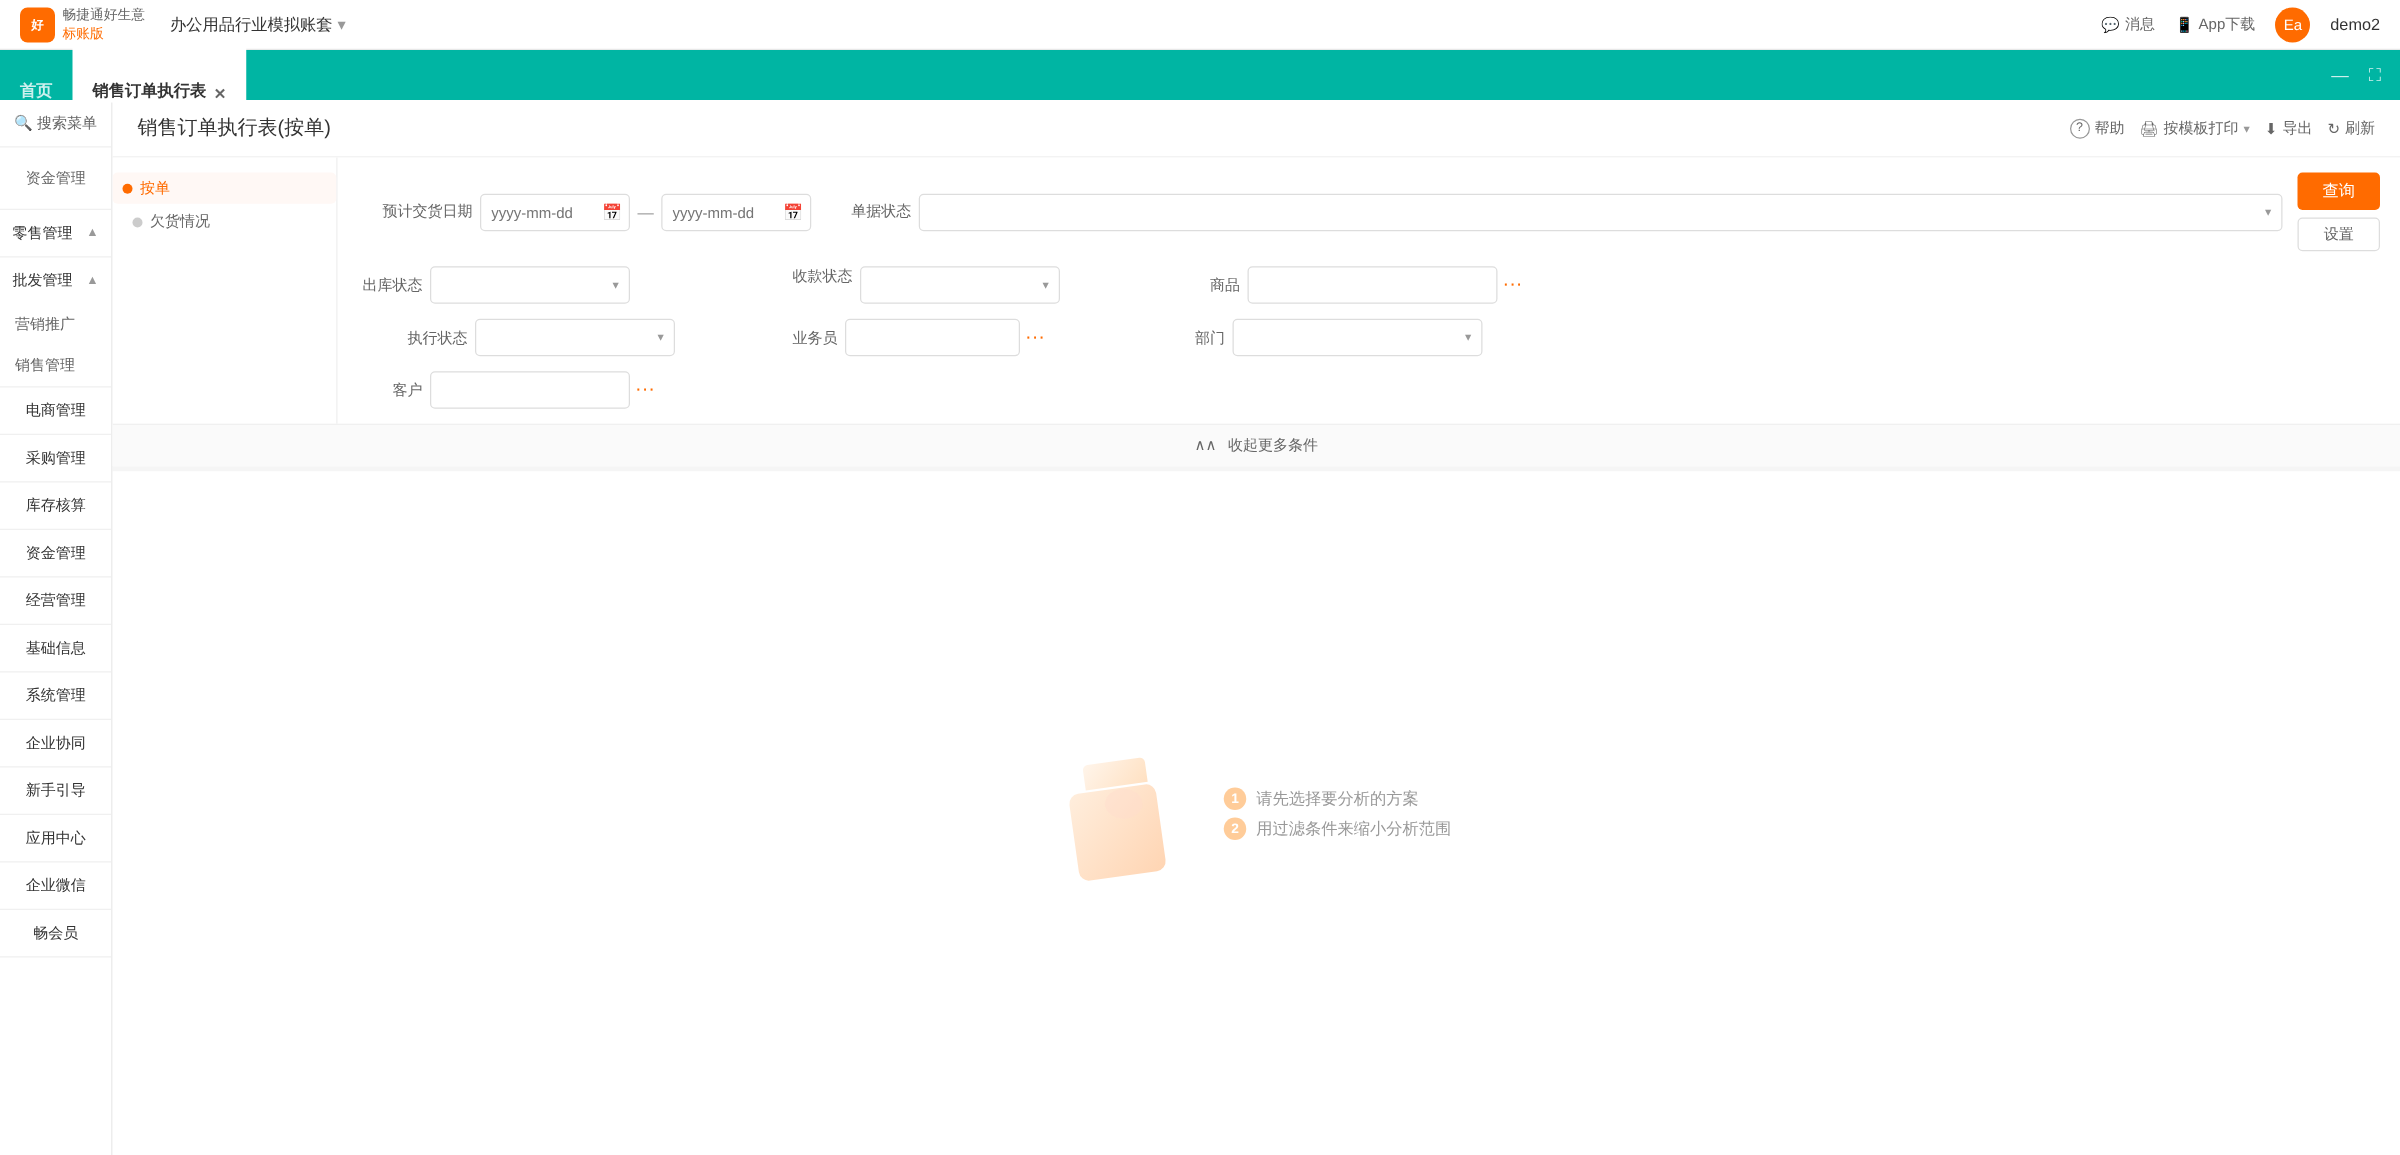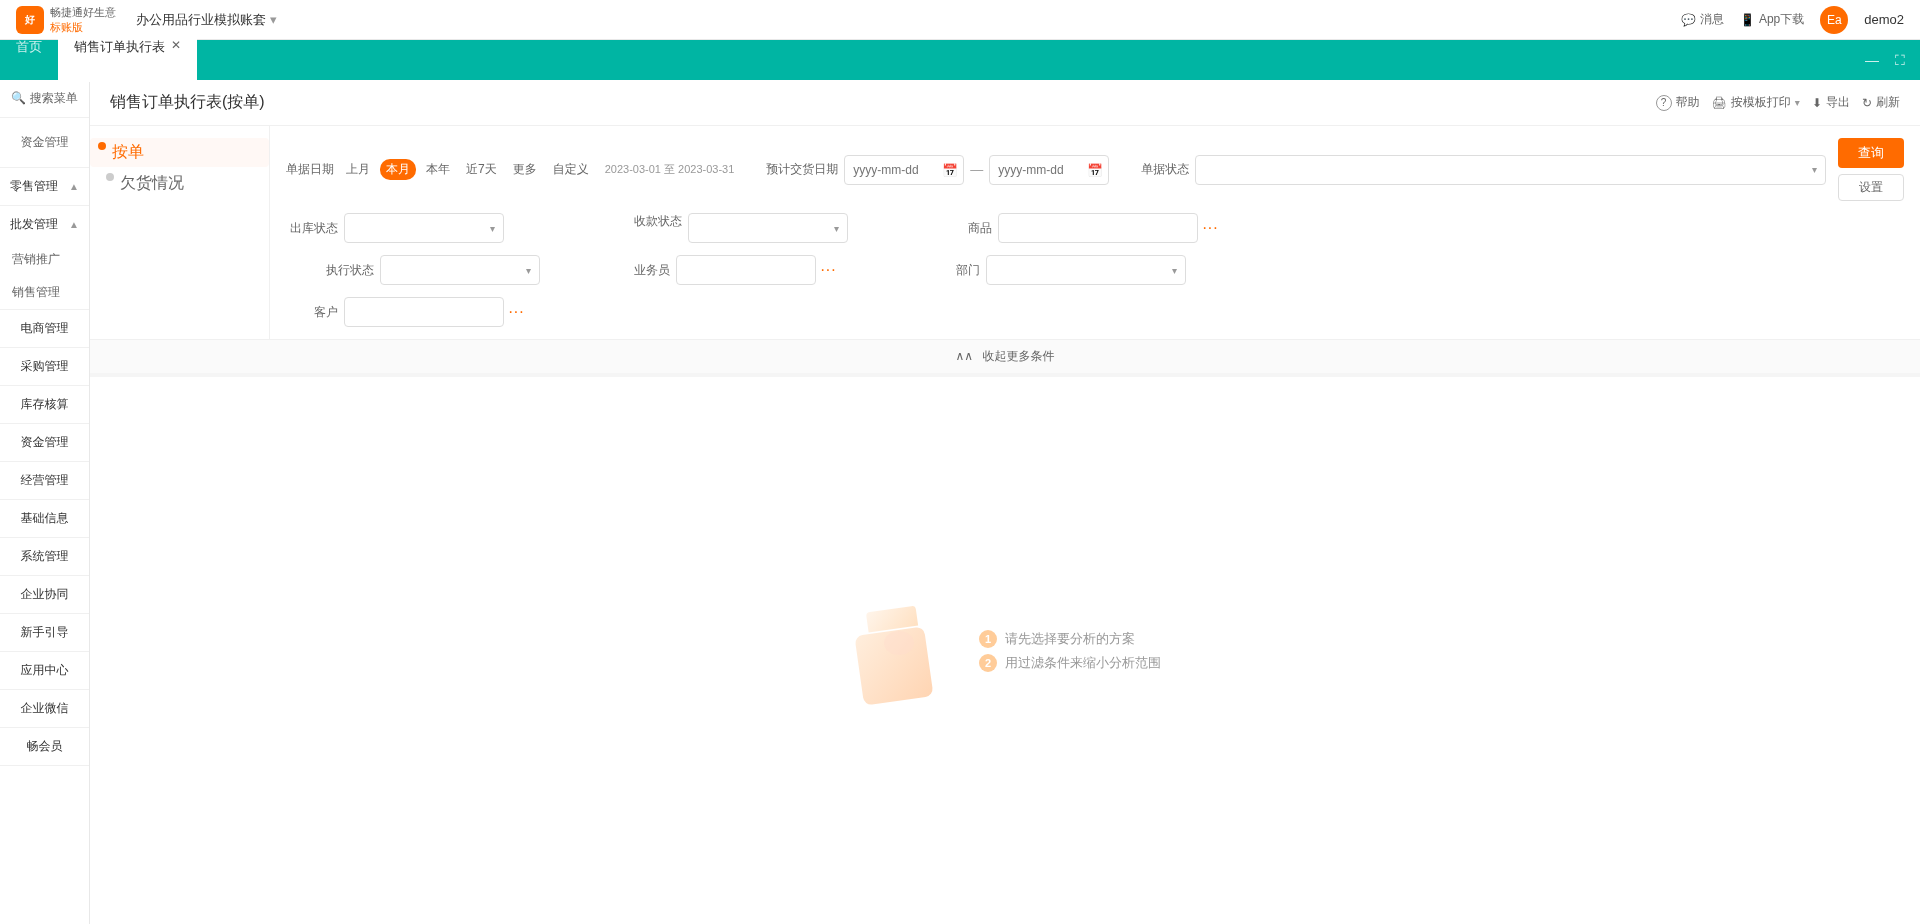--- a/index.html
+++ b/index.html
@@ -31,26 +31,27 @@
       background: #00b5a3;
       display: flex;
       align-items: center;
       padding: 0 0;
       flex-shrink: 0;
     }
     .tab-item {
       height: 44px;
       padding: 0 16px;
       display: flex;
-      align-items: flex-start;
+      align-items: flex-end;
       cursor: pointer;
       font-size: 13px;
       color: rgba(255,255,255,0.8);
       position: relative;
       gap: 6px;
+      font-weight: bold;
     }
     .tab-item.home { background: transparent; }
     .tab-item.active { background: #fff; color: #333; }
     .tab-item .tab-close { font-size: 12px; color: #666; cursor: pointer; }
     .tab-spacer { flex: 1; }
     .tab-controls { display: flex; align-items: center; gap: 4px; padding-right: 8px; }
     .tab-control-btn { width: 24px; height: 24px; display: flex; align-items: center; justify-content: center; color: rgba(255,255,255,0.8); cursor: pointer; font-size: 14px; }
 
     
     .main-layout {
@@ -150,22 +151,22 @@
       display: flex; align-items: center; justify-content: center;
       cursor: pointer; font-size: 14px;
       border: 1px solid #ddd;
       color: #666;
     }
     .scheme-btn.orange { background: #ff6b00; color: #fff; border-color: #ff6b00; }
     .scheme-btn.gray { background: #f5f5f5; }
     .scheme-btn.collapse { background: #f5f5f5; width: 22px; height: 22px; }
     .scheme-list { display: flex; flex-direction: column; gap: 2px; }
     .scheme-list-item {
-      display: flex; gap: 6px;
-      font-size: 16px; padding: 4px 8px; border-radius: 4px;
+      display: flex; align-items: center; gap: 6px;
+      font-size: 12px; padding: 4px 8px; border-radius: 4px;
       cursor: pointer;
     }
     .scheme-list-item.active { color: #ff6b00; background: #fff8f5; }
     .scheme-list-item .scheme-dot { width: 8px; height: 8px; border-radius: 50%; background: #ff6b00; }
     .scheme-list-item.sub { color: #666; padding-left: 16px; }
     .scheme-list-item.sub .scheme-dot { background: #ccc; }
     .filter-input {
       width: 100%; height: 30px; border: 1px solid #ddd; border-radius: 4px;
       padding: 0 8px; font-size: 12px; color: #333; outline: none;
       background: #fff;
@@ -391,32 +392,20 @@
               <span class="scheme-dot"></span>
               <span>欠货情况</span>
             </div>
           </div>
         </div>
 
         <div style="flex:1; display:flex; flex-direction:column; padding: 12px 16px; gap: 12px;">
 
           <div style="display:flex; align-items:center; gap:12px; flex-wrap:wrap;">
 
-            <div style="display:flex; align-items:center; gap:6px;">
-              <span style="font-size:12px;color:#666;white-space:nowrap;">单据日期</span>
-              <div class="date-shortcut">
-                <span class="date-btn" style="font-size:12px;">上月</span>
-                <span class="date-btn active" style="font-size:12px;">本月</span>
-                <span class="date-btn" style="font-size:12px;">本年</span>
-                <span class="date-btn" style="font-size:12px;">近7天</span>
-                <span class="date-btn" style="font-size:12px;">更多</span>
-                <span class="date-btn" style="font-size:12px;">自定义</span>
-              </div>
-              <span style="font-size:11px;color:#999;margin-left:4px;">2023-03-01 至 2023-03-31</span>
-            </div>
 
             <div style="display:flex; align-items:center; gap:6px; margin-left:20px;">
               <span style="font-size:12px;color:#666;white-space:nowrap;">预计交货日期</span>
               <div style="position:relative;">
                 <input type="text" class="date-input" placeholder="yyyy-mm-dd" style="">
                 <span class="date-icon">📅</span>
               </div>
               <span class="date-separator">—</span>
               <div style="position:relative;">
                 <input type="text" class="date-input" placeholder="yyyy-mm-dd" style="">

